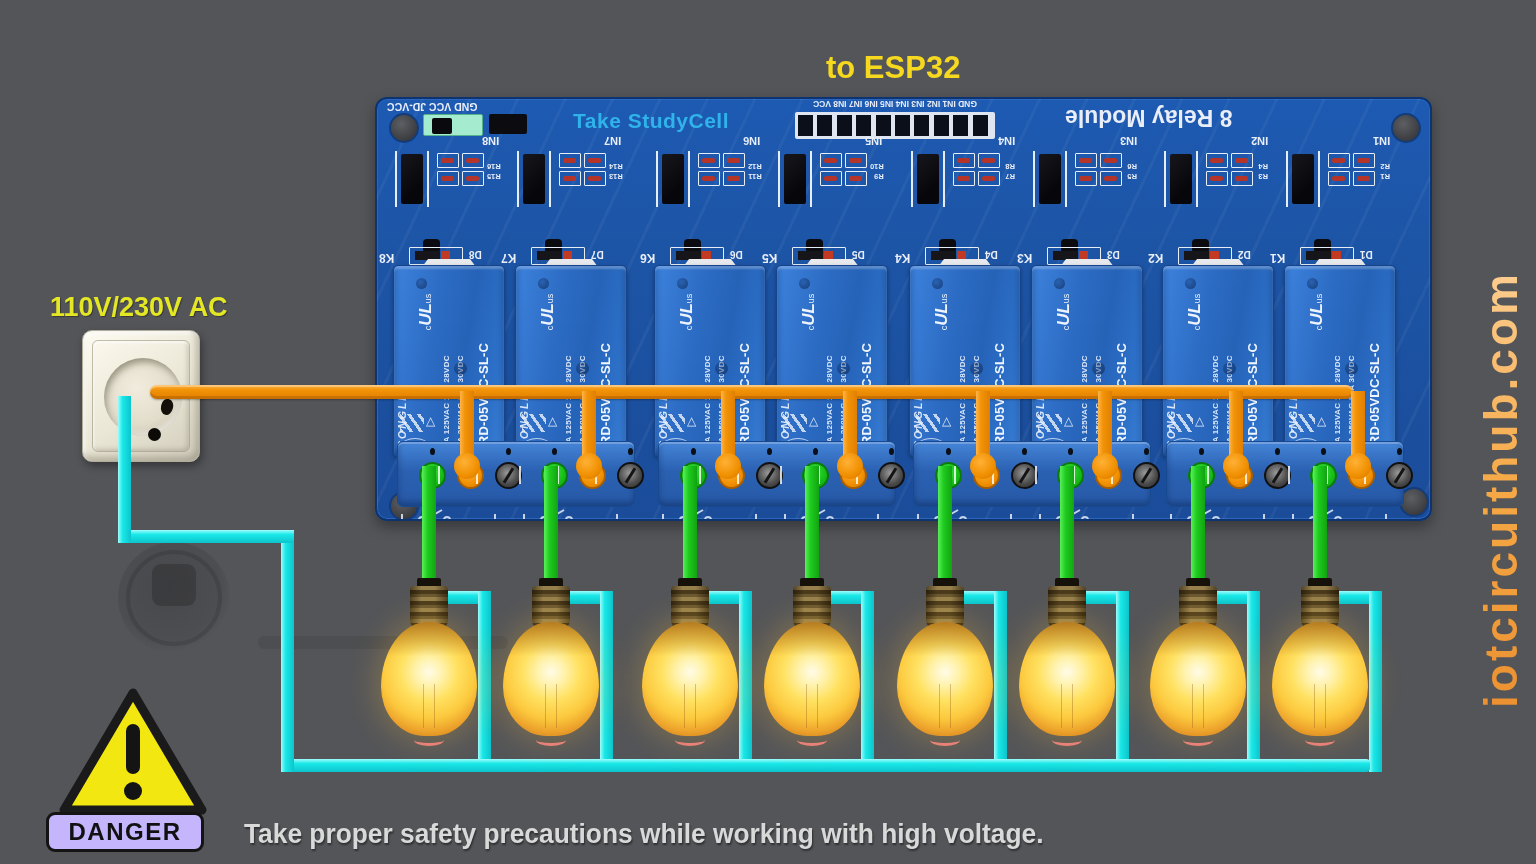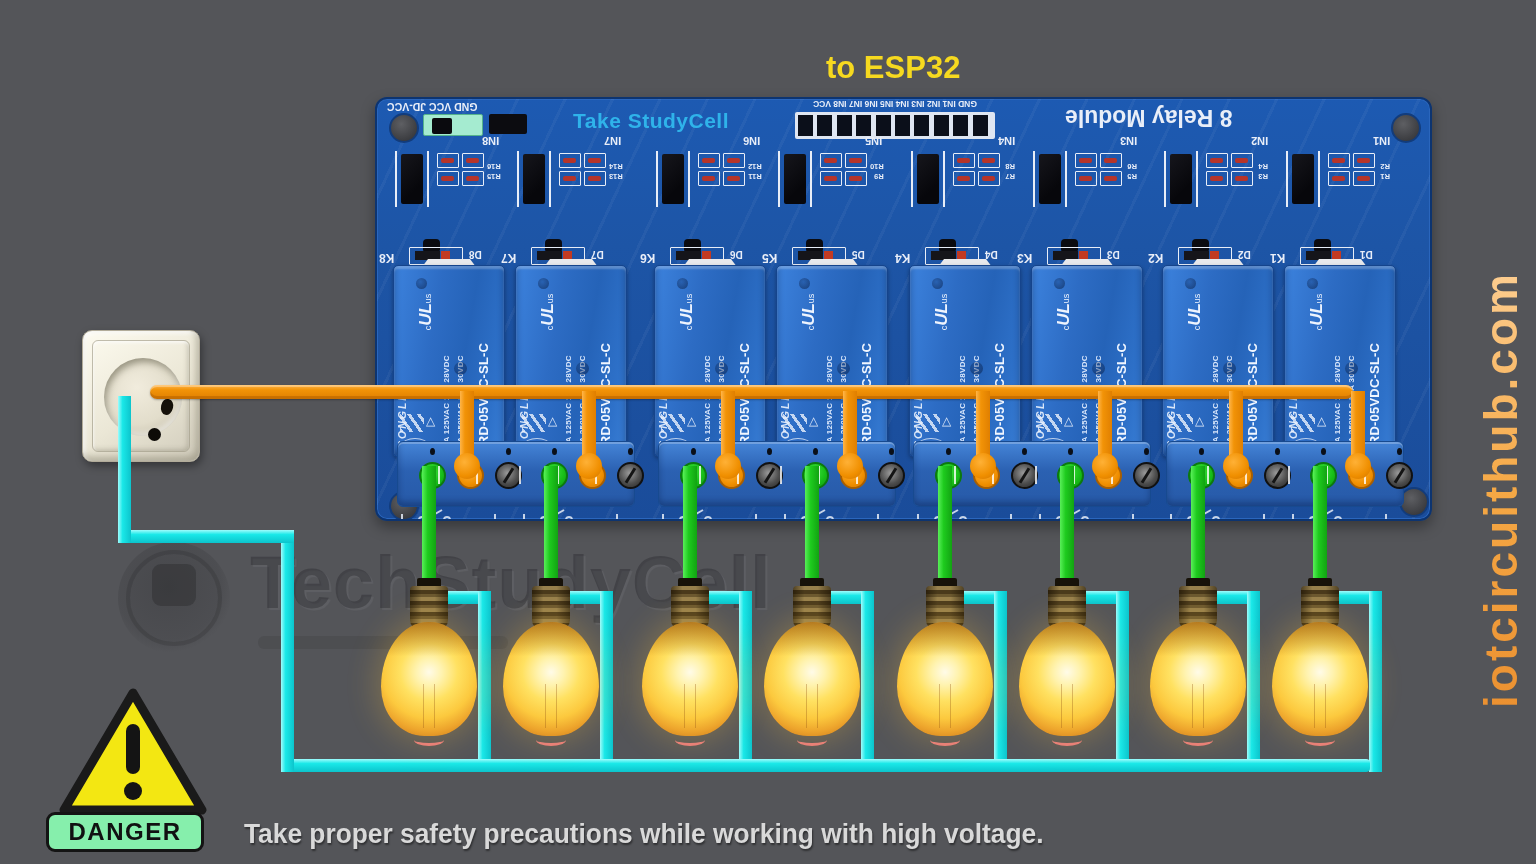--- a/index.html
+++ b/index.html
@@ -136,34 +136,34 @@
     box-shadow:0 0 28px 7px rgba(255,195,60,.22);}
   .bulb-globe::before{content:"";position:absolute;inset:0;border-radius:inherit;
     background:linear-gradient(180deg,rgba(115,55,8,.5),rgba(115,55,8,0) 30%);}
   .bulb-stem{position:absolute;left:42px;top:62px;width:12px;height:44px;
     border-left:1.5px solid rgba(150,85,20,.35);border-right:1.5px solid rgba(150,85,20,.35);}
   .bulb-filament{position:absolute;left:33px;top:112px;width:30px;height:12px;border-radius:50%;
     border-bottom:3px solid rgba(255,135,125,.85);}
 
   
   .danger-tri{position:absolute;left:58px;top:686px;}
-  .danger-badge{position:absolute;left:46px;top:812px;width:158px;height:40px;background:#86efac;border:3px solid #141414;
+  .danger-badge{position:absolute;left:46px;top:812px;width:158px;height:40px;background:#c4b5fd;border:3px solid #141414;
     border-radius:9px;display:flex;align-items:center;justify-content:center;
     font-size:24px;font-weight:800;color:#111;letter-spacing:1.5px;}
 </style>
 </head>
 <body>
 
 <div id="stage" data-name="wiring-diagram">
 
   <div class="wm-circle" data-name="watermark-logo"></div>
-  <div class="wm-text" data-name="watermark-text">TechStudyCell</div>
   <div class="wm-bar" data-name="watermark-tagline-bar"></div>
 
   <div class="to-esp32" data-name="to-esp32-label">to ESP32</div>
+  <div class="socket-label" data-name="socket-voltage-label">110V/230V AC</div>
 
   <div class="socket" data-name="ac-socket">
     <div class="socket-plate" data-name="socket-plate"></div>
     <div class="socket-recess" data-name="socket-recess">
       <div class="socket-ground" data-name="socket-ground-pin"></div>
       <div class="socket-hole" data-name="socket-hole"></div>
     </div>
   </div>
 
   <div class="board" data-name="relay-module-board">

